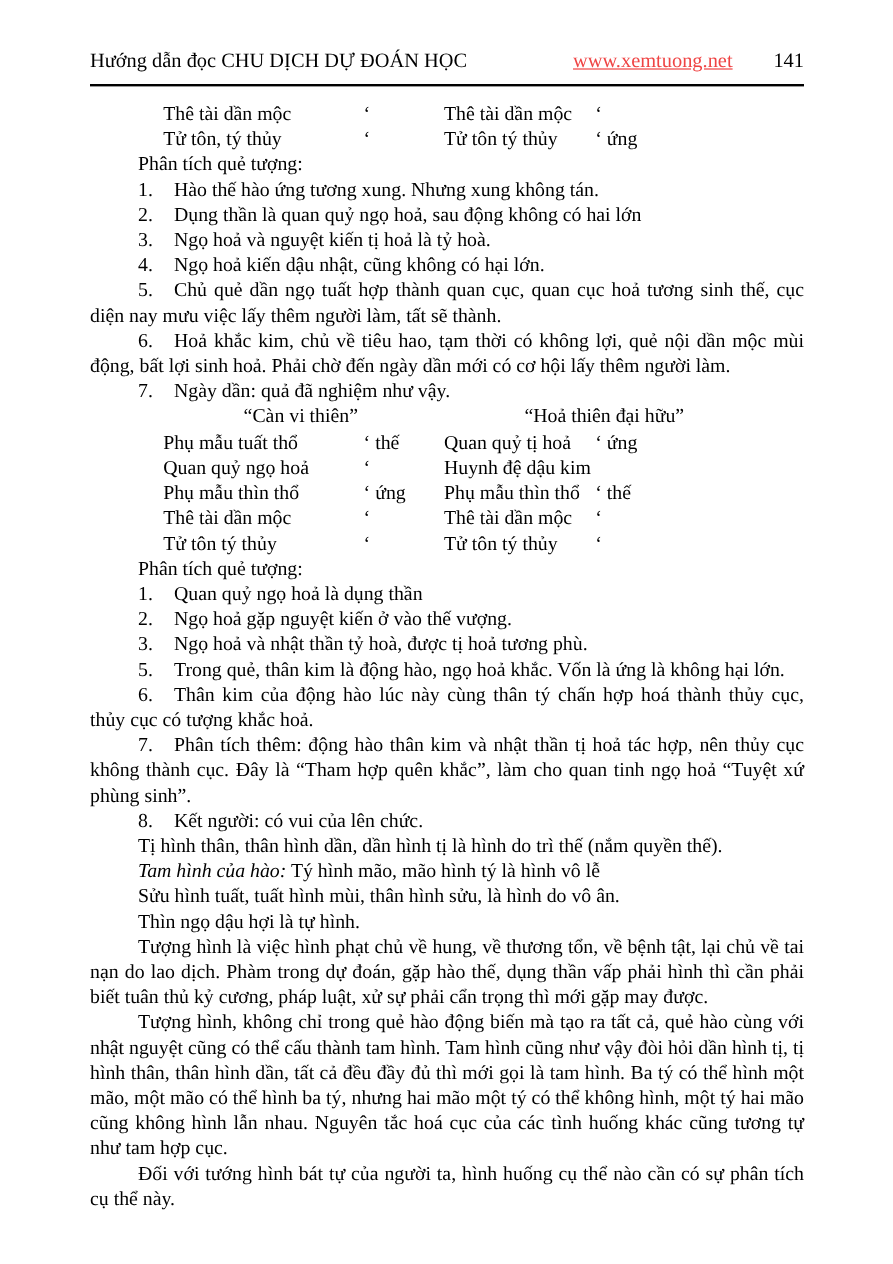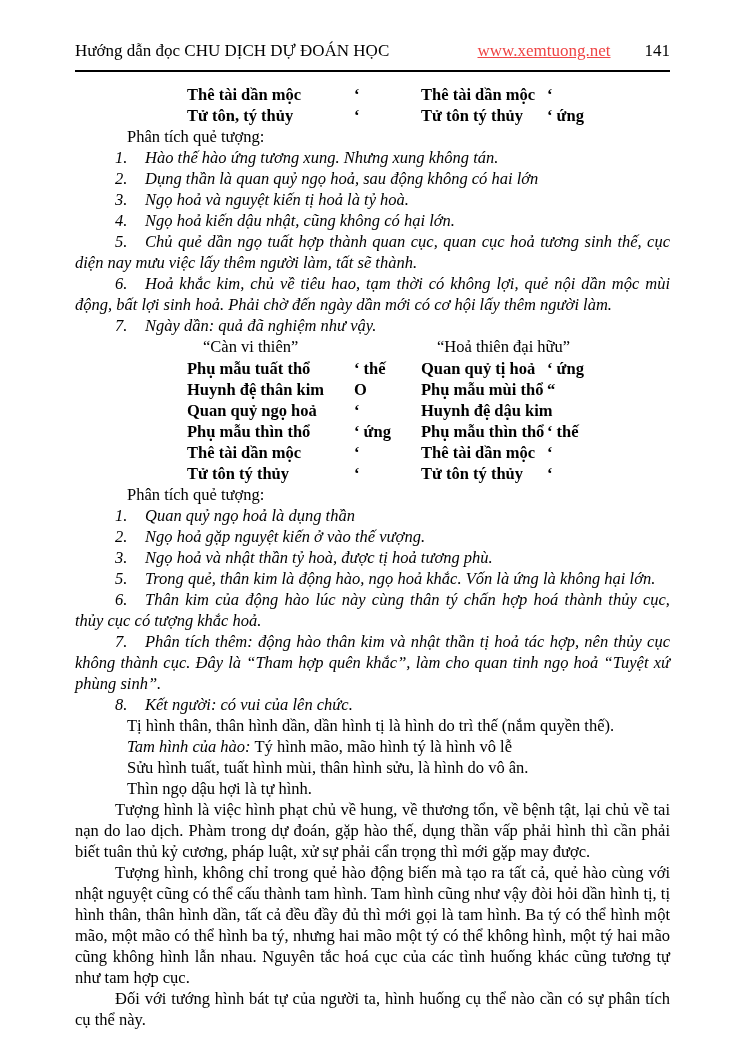--- a/index.html
+++ b/index.html
@@ -9,26 +9,26 @@
     font-size:16.5px;line-height:21px;
     -webkit-font-smoothing:antialiased;
   }
   .page{box-sizing:border-box;width:744px;height:1053px;padding:40px 74px 0 75px;}
   
   .hdr{display:flex;justify-content:space-between;align-items:baseline;font-size:17px;white-space:nowrap;}
   .hdr-right{display:flex;gap:34px;align-items:baseline;}
   .hdr-link{color:#ef4444;text-decoration:underline;cursor:pointer;}
   .rule{border:none;border-top:2px solid #000;margin:9px 0 12px 0;}
   
-  .hexrow{display:grid;grid-template-columns:167px 67px 126px 1fr;margin-left:112px;height:21px;white-space:nowrap;font-weight:bold;}
+  .hexrow{display:grid;grid-template-columns:167px 67px 126px 1fr;margin-left:61px;height:21px;white-space:nowrap;}
   .hexhead{display:grid;grid-template-columns:234px 1fr;margin-left:128px;height:22px;white-space:nowrap;}
-  p.li{margin:0;text-indent:40px;text-align:justify;font-style:italic;}
+  p.li{margin:0;text-indent:40px;text-align:justify;}
   p.li .num{display:inline-block;width:30px;text-indent:0;}
   p.para{margin:0;text-indent:40px;text-align:justify;}
-  p.flat{margin:0 0 0 52px;text-indent:0;}
+  p.flat{margin:0 0 0 40px;text-indent:0;}
   .it{font-style:italic;}
 </style>
 </head>
 <body>
 
 <div class="page">
 
   <div class="hdr">
     <span>Hướng dẫn đọc CHU DỊCH DỰ ĐOÁN HỌC</span>
     <span class="hdr-right">
@@ -68,26 +68,20 @@
       <span>“Càn vi thiên”</span>
       <span>“Hoả thiên đại hữu”</span>
     </div>
     <div class="hexrow">
       <span>Phụ mẫu tuất thổ</span>
       <span>‘ thế</span>
       <span>Quan quỷ tị hoả</span>
       <span>‘ ứng</span>
     </div>
     <div class="hexrow">
-      <span>Huynh đệ thân kim</span>
-      <span>O</span>
-      <span>Phụ mẫu mùi thổ</span>
-      <span>“</span>
-    </div>
-    <div class="hexrow">
       <span>Quan quỷ ngọ hoả</span>
       <span>‘</span>
       <span>Huynh đệ dậu kim</span>
       <span></span>
     </div>
     <div class="hexrow">
       <span>Phụ mẫu thìn thổ</span>
       <span>‘ ứng</span>
       <span>Phụ mẫu thìn thổ</span>
       <span>‘ thế</span>

